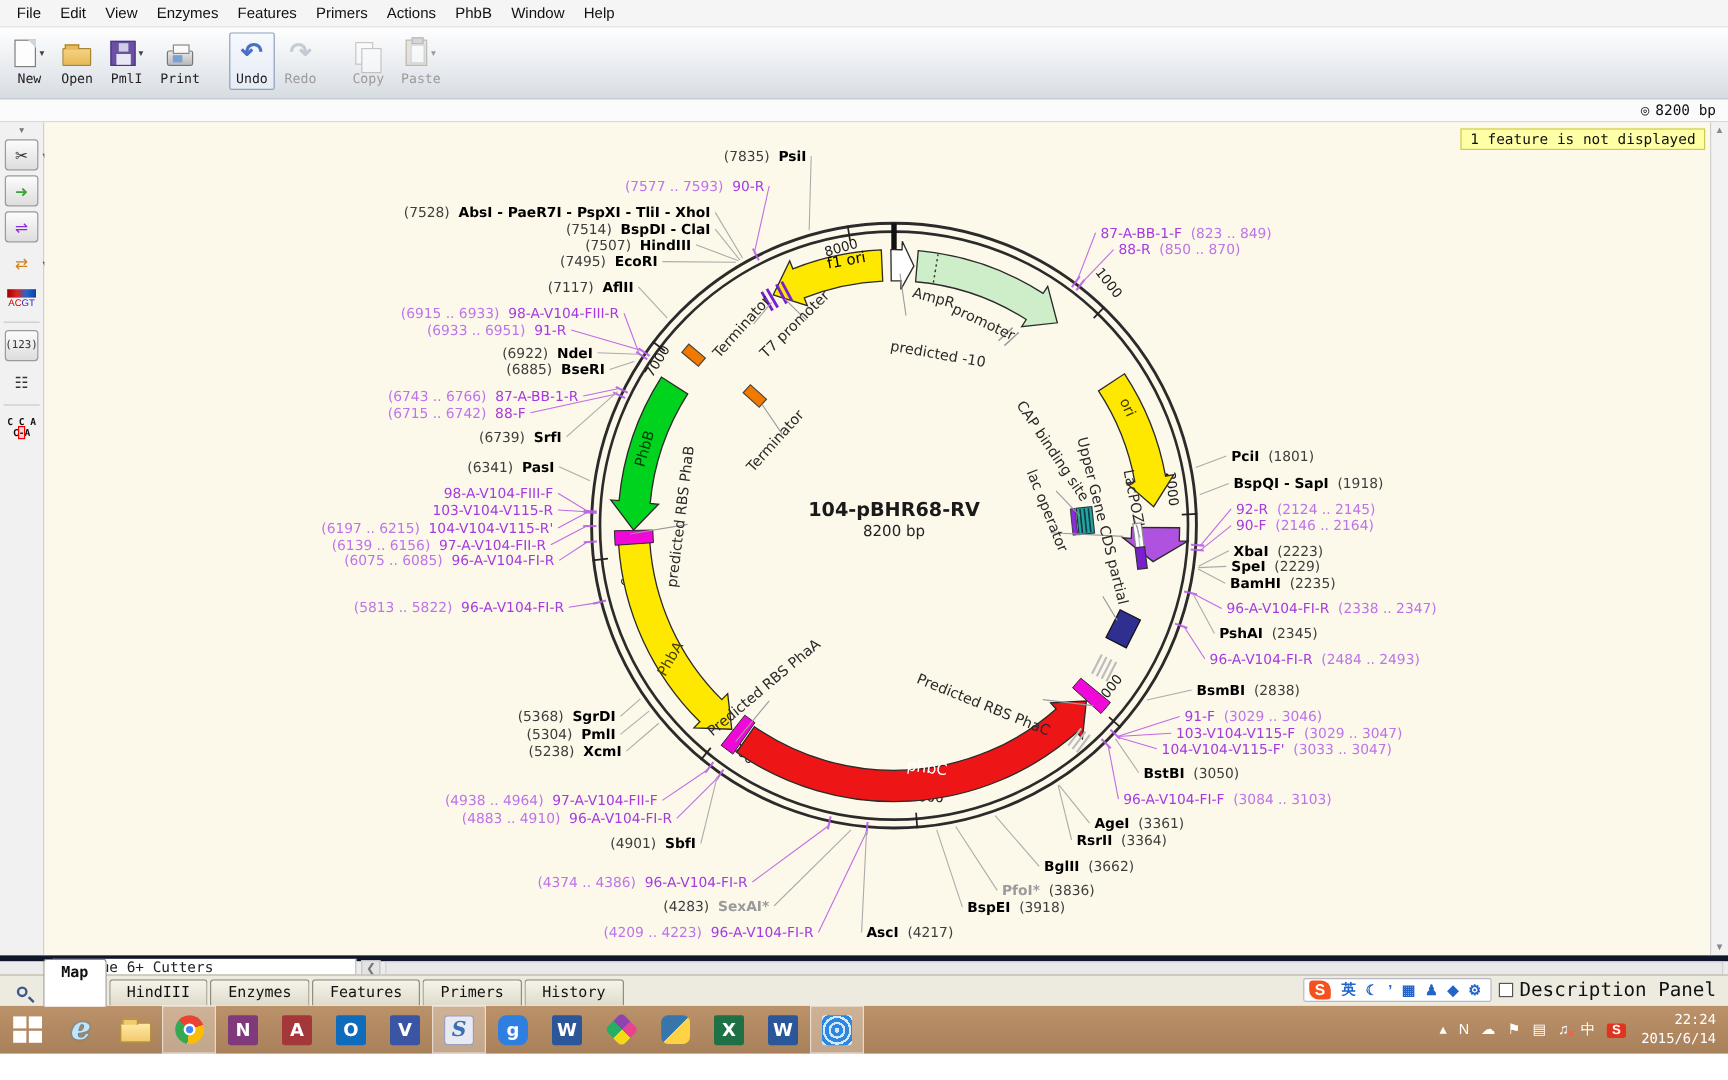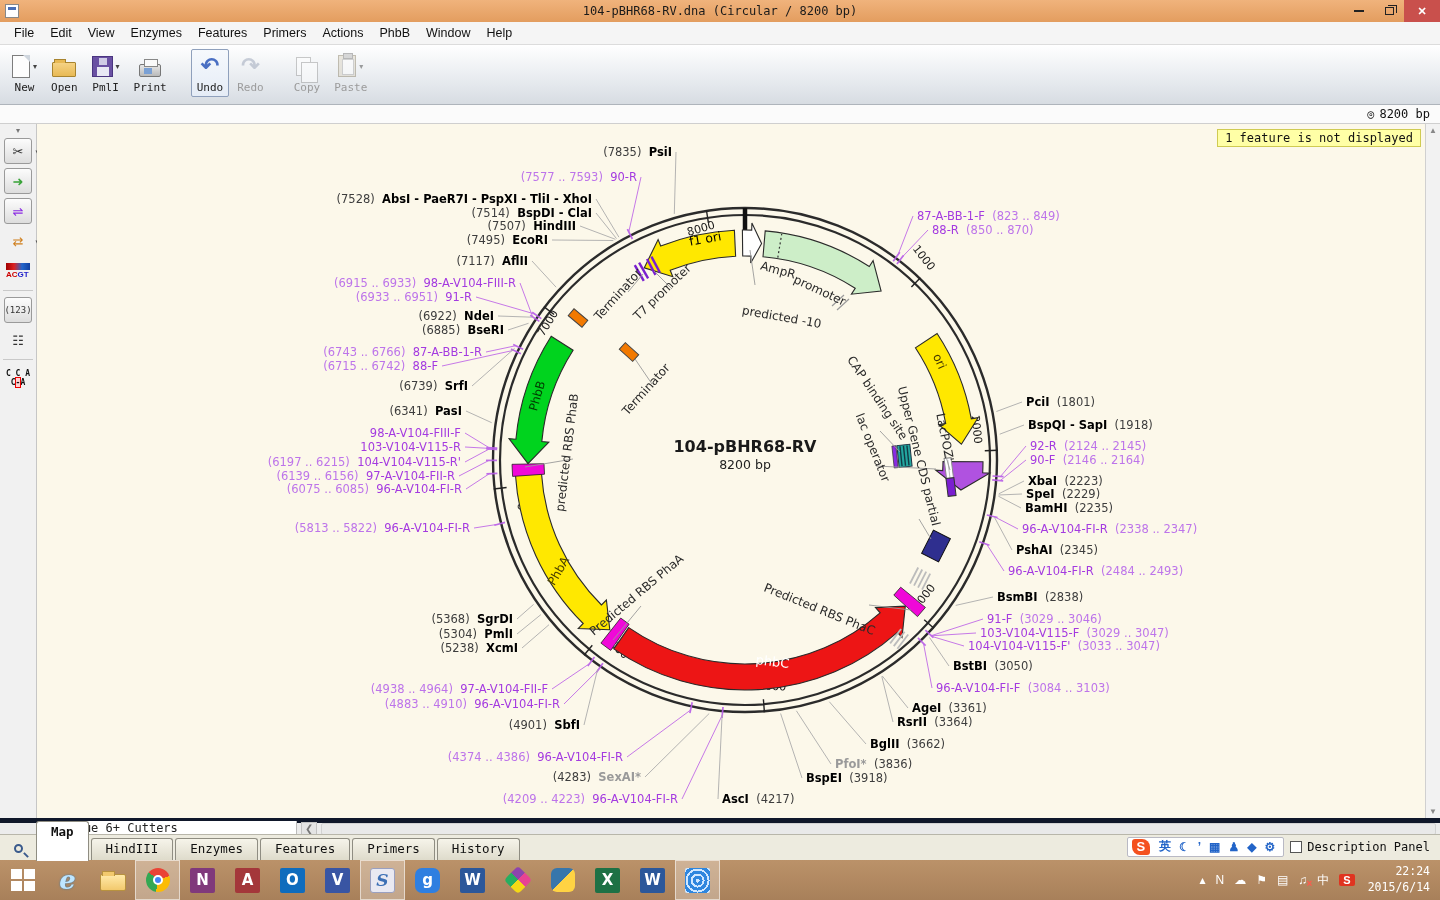--- a/index.html
+++ b/index.html
@@ -57,21 +57,21 @@
 
   
   .main { height:694px; display:flex; position:relative; }
   .palette { width:37px; background:#f1f1f1; border-right:1px solid #c6c6c6; display:flex; flex-direction:column; align-items:center; padding-top:2px; }
   .pal-scroll { font-size:8px; color:#777; height:10px; }
   .pal { width:28px; height:26px; margin:2px 0; background:linear-gradient(#fcfcfc,#dddddd); border:1px solid #9a9a9a; border-radius:3px; display:flex; align-items:center; justify-content:center; font-size:13px; color:#333; position:relative; }
   .pal.flat { background:transparent; border-color:transparent; }
   .pal .mini-caret { position:absolute; right:-8px; top:9px; font-size:7px; color:#555; }
   .pal-sep { width:30px; height:1px; background:#c9c9c9; margin:4px 0; }
   .acgtbar { width:24px; height:7px; background:linear-gradient(90deg,#a00000,#d22,#26c,#113fa0); }
-  .acgtxt { font-size:8px; font-weight:bold; letter-spacing:0; }
+  .acgtxt { font-size:8px; font-weight:normal; letter-spacing:0;text-align:center; }
   .acgtxt .r { color:#c00; } .acgtxt .b { color:#22c; }
   .pal123 { font-size:9px; font-family:"DejaVu Sans Mono",monospace; }
   .ccatxt { font-size:8px; font-weight:bold; font-family:"DejaVu Sans Mono",monospace; color:#111; line-height:1.1; text-align:center; }
   .ccatxt .hl { background:#ffd2d2; outline:1px solid #e00; }
 
   .mapwrap { flex:1; position:relative; background:#fcf8ea; overflow:hidden; }
   #map-svg { position:absolute; left:0; top:0; font-family:"DejaVu Sans",sans-serif; }
   .notice { position:absolute; top:5px; right:4px; background:#ffffa6; border:1px solid #cfcb52; font-family:"DejaVu Sans Mono",monospace; font-size:12px; padding:1px 7px; color:#111; }
 
   .vscroll { width:15px; background:#f2f2f2; border-left:1px solid #d0d0d0; display:flex; flex-direction:column; align-items:center; justify-content:space-between; padding:2px 0; }
@@ -90,21 +90,21 @@
   .maglass { width:9px; height:9px; border:2px solid #3a5a8c; border-radius:50%; position:relative; }
   .maglass::after { content:""; position:absolute; width:6px; height:2px; background:#3a5a8c; transform:rotate(45deg); left:7px; top:8px; }
   .tab { font-family:"DejaVu Sans Mono",monospace; font-size:12.5px; color:#111; padding:2px 14px 3px; border:1px solid #8f8d82; border-bottom:none; border-radius:3px 3px 0 0; background:linear-gradient(#f6f4ea,#dedbcb); margin-right:2px; height:22px; }
   .tab.active { background:#fff; font-weight:bold; height:40px; position:relative; top:1px; }
   .tab-right { margin-left:auto; display:flex; align-items:center; height:100%; padding-bottom:2px; }
   .imebar { background:#fff; border:1px solid #b9b9c4; border-radius:2px; height:20px; display:flex; align-items:center; padding:0 4px; margin-right:6px; }
   .imebar .slogo { background:#f4511e; color:#fff; font-weight:bold; font-size:13px; width:18px; height:16px; display:flex; align-items:center; justify-content:center; border-radius:3px 8px 3px 8px; margin-right:5px; }
   .imebar .ime-it { color:#2264c8; font-size:12px; margin:0 4px; font-weight:bold; }
   .dpanel { display:flex; align-items:center; margin-right:8px; }
   .dpanel .cbox { width:12px; height:12px; background:#fff; border:1px solid #555; margin-right:5px; }
-  .dpanel .dlabel { font-family:"DejaVu Sans Mono",monospace; font-size:12px; color:#111; }
+  .dpanel .dlabel { font-family:"DejaVu Sans Mono",monospace; font-size:16px; color:#111; }
 
   
   .taskbar { height:40px; background:linear-gradient(#bb9269,#a8805a); display:flex; align-items:center; }
   .tbicons { display:flex; align-items:center; height:100%; }
   .tbitem { width:45px; height:40px; display:flex; align-items:center; justify-content:center; position:relative; }
   .tbitem.active { background:rgba(255,255,255,.30); outline:1px solid rgba(255,255,255,.55); outline-offset:-1px; }
   .tile { width:25px; height:25px; display:flex; align-items:center; justify-content:center; color:#fff; font-weight:bold; font-size:15px; border-radius:2px; font-family:"DejaVu Sans",sans-serif; }
   .tile.rounded { border-radius:7px; }
   .startgrid { width:24px; height:22px; display:grid; grid-template-columns:11px 11px; grid-template-rows:10px 10px; gap:2px; }
   .startgrid div { background:#fff; }
@@ -122,33 +122,20 @@
   .trayicon { color:#fff; font-size:12px; margin:0 5px; position:relative; }
   .trayicon.muted::after { content:"\00d7"; color:#ff5a4e; font-size:10px; font-weight:bold; position:absolute; right:-5px; bottom:-2px; }
   .trayicon .stile { background:#e03420; color:#fff; font-weight:bold; font-size:11px; padding:0 4px; border-radius:2px; }
   .clock { color:#fff; font-family:"DejaVu Sans Mono",monospace; font-size:11.5px; text-align:right; line-height:1.35; margin:0 10px 0 8px; }
 </style>
 </head>
 <body>
 
 <div id="window">
 
-  <div class="titlebar">
-    <div class="appicon"></div>
-    <div class="titletext">104-pBHR68-RV.dna  (Circular / 8200 bp)</div>
-    <div class="wincontrols">
-      <div class="winbtn">
-          <span class="glyph-min"></span>
-        </div>
-      <div class="winbtn">
-          <span class="glyph-rest"></span>
-        </div>
-      <div class="winbtn close">✕</div>
-    </div>
-  </div>
 
   <div class="menubar">
       <span class="menu-item">File</span>
       <span class="menu-item">Edit</span>
       <span class="menu-item">View</span>
       <span class="menu-item">Enzymes</span>
       <span class="menu-item">Features</span>
       <span class="menu-item">Primers</span>
       <span class="menu-item">Actions</span>
       <span class="menu-item">PhbB</span>

